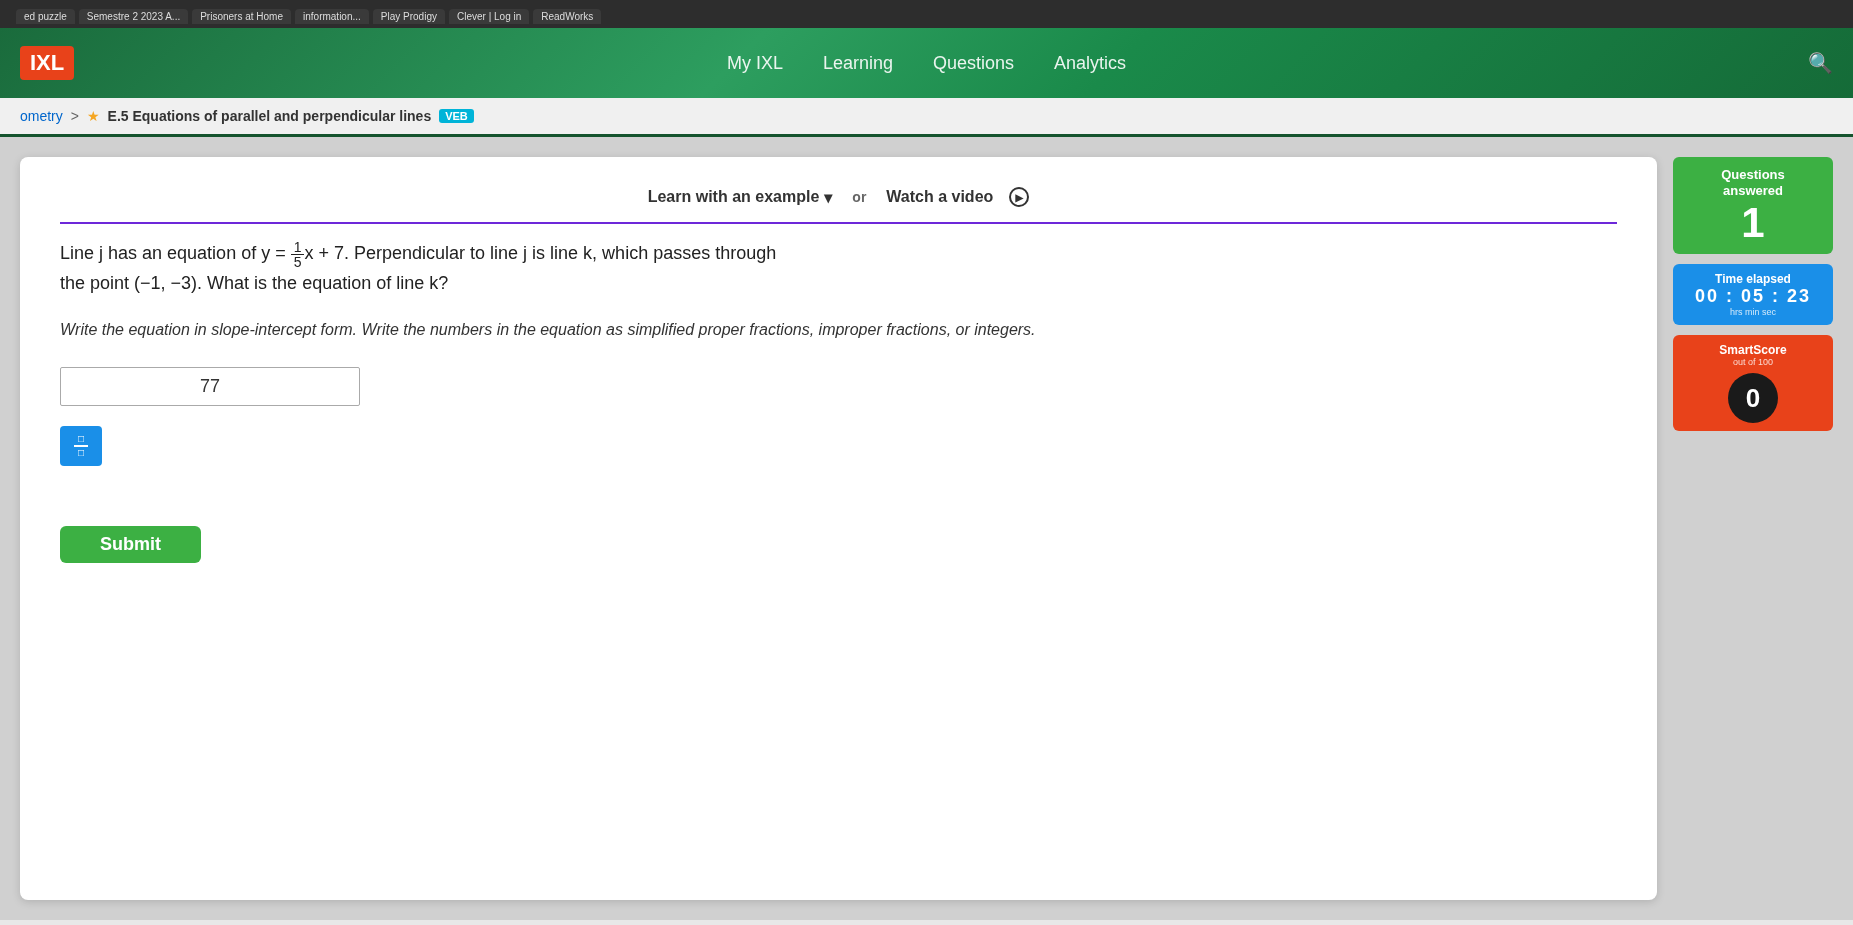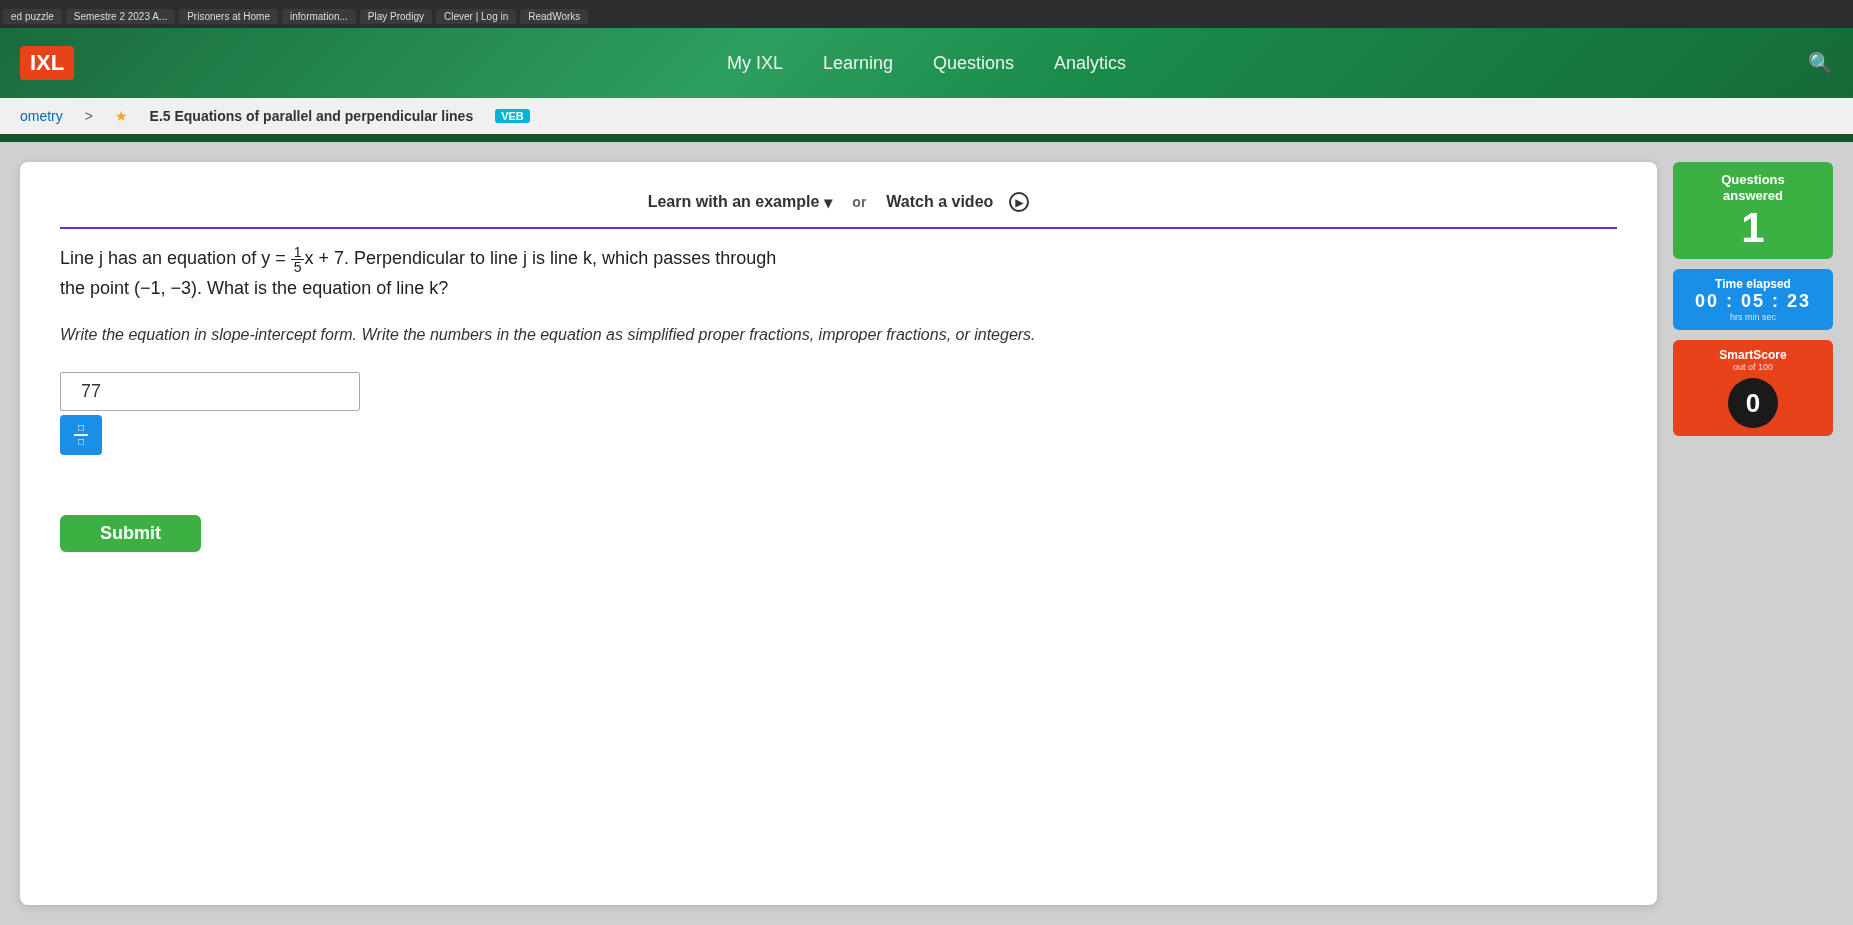--- a/index.html
+++ b/index.html
@@ -1,21 +1,21 @@
 <!DOCTYPE html>
 <html><head>
   <meta charset="utf-8">
   <style>
     * { box-sizing: border-box; margin: 0; padding: 0; }
     body { font-family: Arial, sans-serif; background: #e8e8e8; overflow-x: hidden; }
 
     
     .browser-tabs {
       background: #2d2d2d;
-      padding: 4px 3px 0;
+      padding: 4px 16px 0;
       display: flex;
       align-items: center;
       gap: 4px;
       height: 28px;
       font-size: 11px;
       color: #ccc;
       overflow: hidden;
     }
     .browser-tab {
       background: #3a3a3a;
@@ -70,24 +70,24 @@
       font-size: 20px;
       cursor: pointer;
     }
 
     
     .breadcrumb-bar {
       background: #f0f0f0;
       padding: 10px 20px;
       display: flex;
       align-items: center;
-      gap: 22px;
+      gap: 8px;
       font-size: 14px;
       color: #333;
-      border-bottom: 8px solid #14532d;
+      border-bottom: 3px solid #14532d;
     }
     .breadcrumb-link {
       color: #0066cc;
       cursor: pointer;
       text-decoration: none;
     }
     .breadcrumb-separator {
       color: #666;
     }
     .breadcrumb-icon {
@@ -184,23 +184,24 @@
     }
 
     
     .answer-input {
       border: 1px solid #aaa;
       border-radius: 2px;
       padding: 8px 20px;
       font-size: 18px;
       width: 300px;
       display: block;
-      margin-bottom: 4px;
+      margin-bottom: 20px;
       outline: none;
       color: #333;
+      text-align: center;
     }
 
     
     .fraction-btn {
       background: #1a8fe8;
       border: none;
       border-radius: 4px;
       padding: 8px 14px;
       cursor: pointer;
       display: inline-flex;

